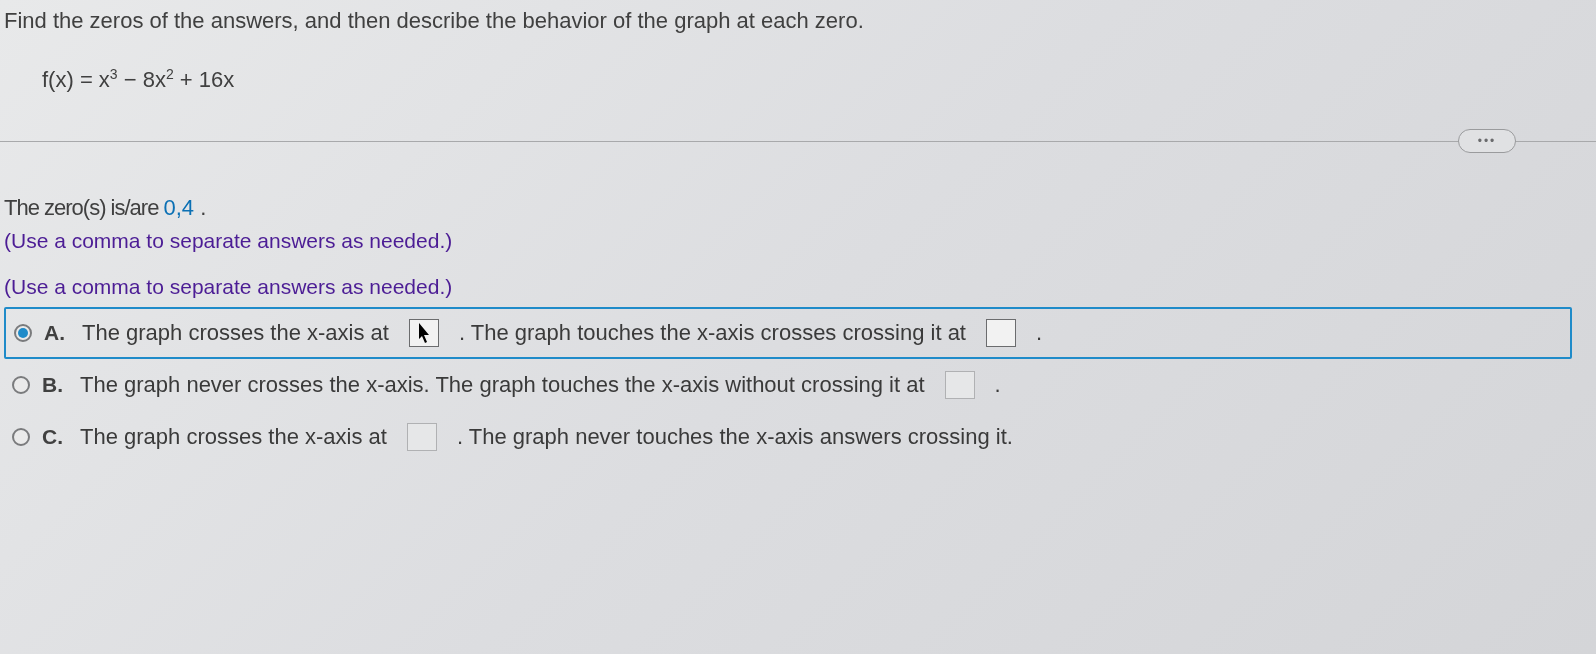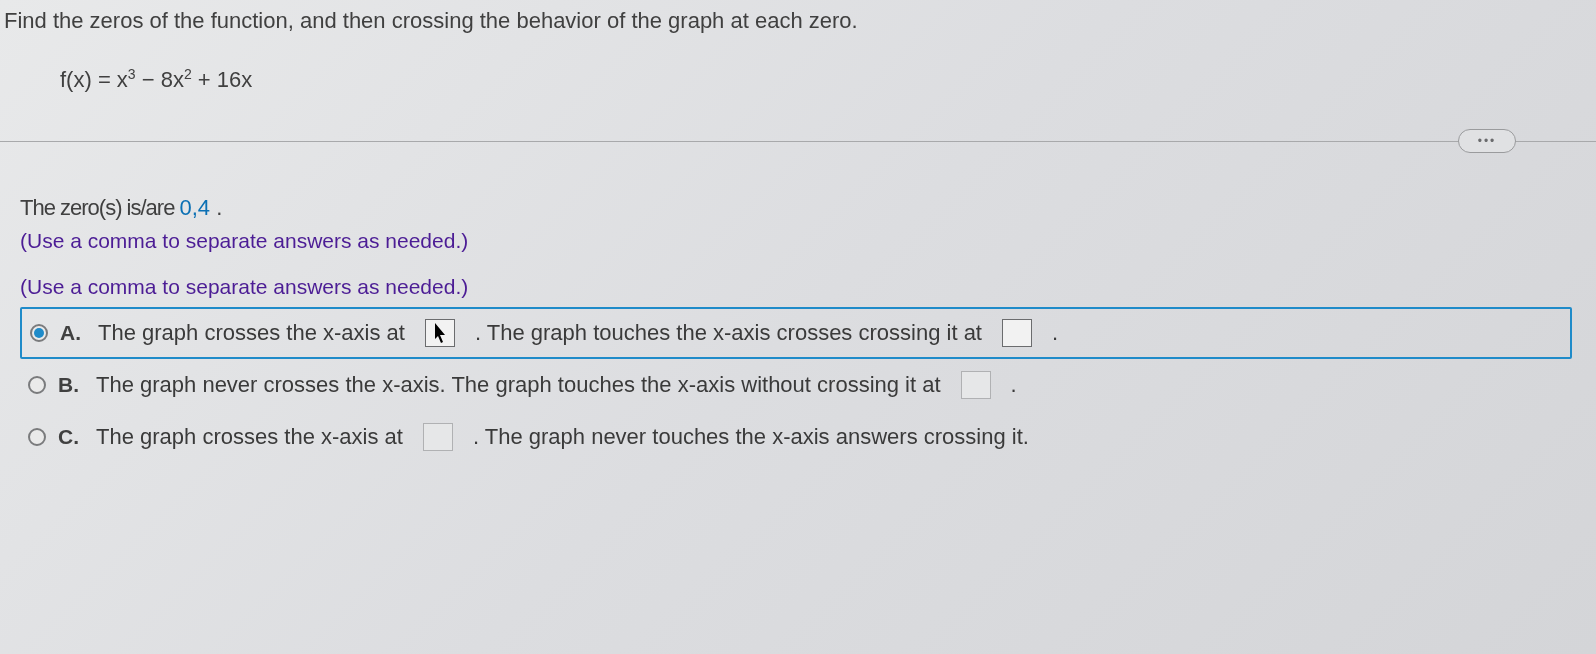--- a/index.html
+++ b/index.html
@@ -15,21 +15,21 @@
   }
   .question-area {
     padding: 8px 0 0 0;
   }
   .prompt-line {
     padding: 0 0 0 4px;
     font-size: 22px;
     color: #404040;
   }
   .equation-line {
-    padding: 32px 0 0 60px;
+    padding: 32px 0 0 42px;
     font-size: 22px;
     color: #404040;
   }
   .equation-line sup {
     font-size: 14px;
     vertical-align: super;
   }
   .divider-row {
     position: relative;
     margin-top: 36px;
@@ -54,21 +54,20 @@
     background: #e0e1e3;
     display: flex;
     align-items: center;
     justify-content: center;
     font-size: 12px;
     color: #6a6b6d;
     letter-spacing: 2px;
   }
   .answer-area {
     padding: 42px 0 0 4px;
-    margin-left: 16px;
   }
   .zeros-line {
     font-size: 22px;
     color: #404040;
     margin-bottom: 8px;
   }
   .zeros-line .kern { letter-spacing: -1px; }
   .zeros-value {
     color: #0b70b4;
   }
@@ -153,21 +152,21 @@
     position: absolute;
     left: 9px;
     top: 3px;
     pointer-events: none;
   }
 </style>
 </head>
 <body>
 
 <div class="question-area">
-  <div class="prompt-line">Find the zeros of the function, and then crossing the behavior of the graph at each zero.</div>
+  <div class="prompt-line">Find the zeros of the answers, and then describe the behavior of the graph at each zero.</div>
   <div class="equation-line">
     <span>f(x) = x</span><sup>3</sup><span> − 8x</span><sup>2</sup><span> + 16x</span>
   </div>
 </div>
 
 <div class="divider-row">
   <div class="divider-line"></div>
   <div class="divider-pill">•••</div>
 </div>
 

